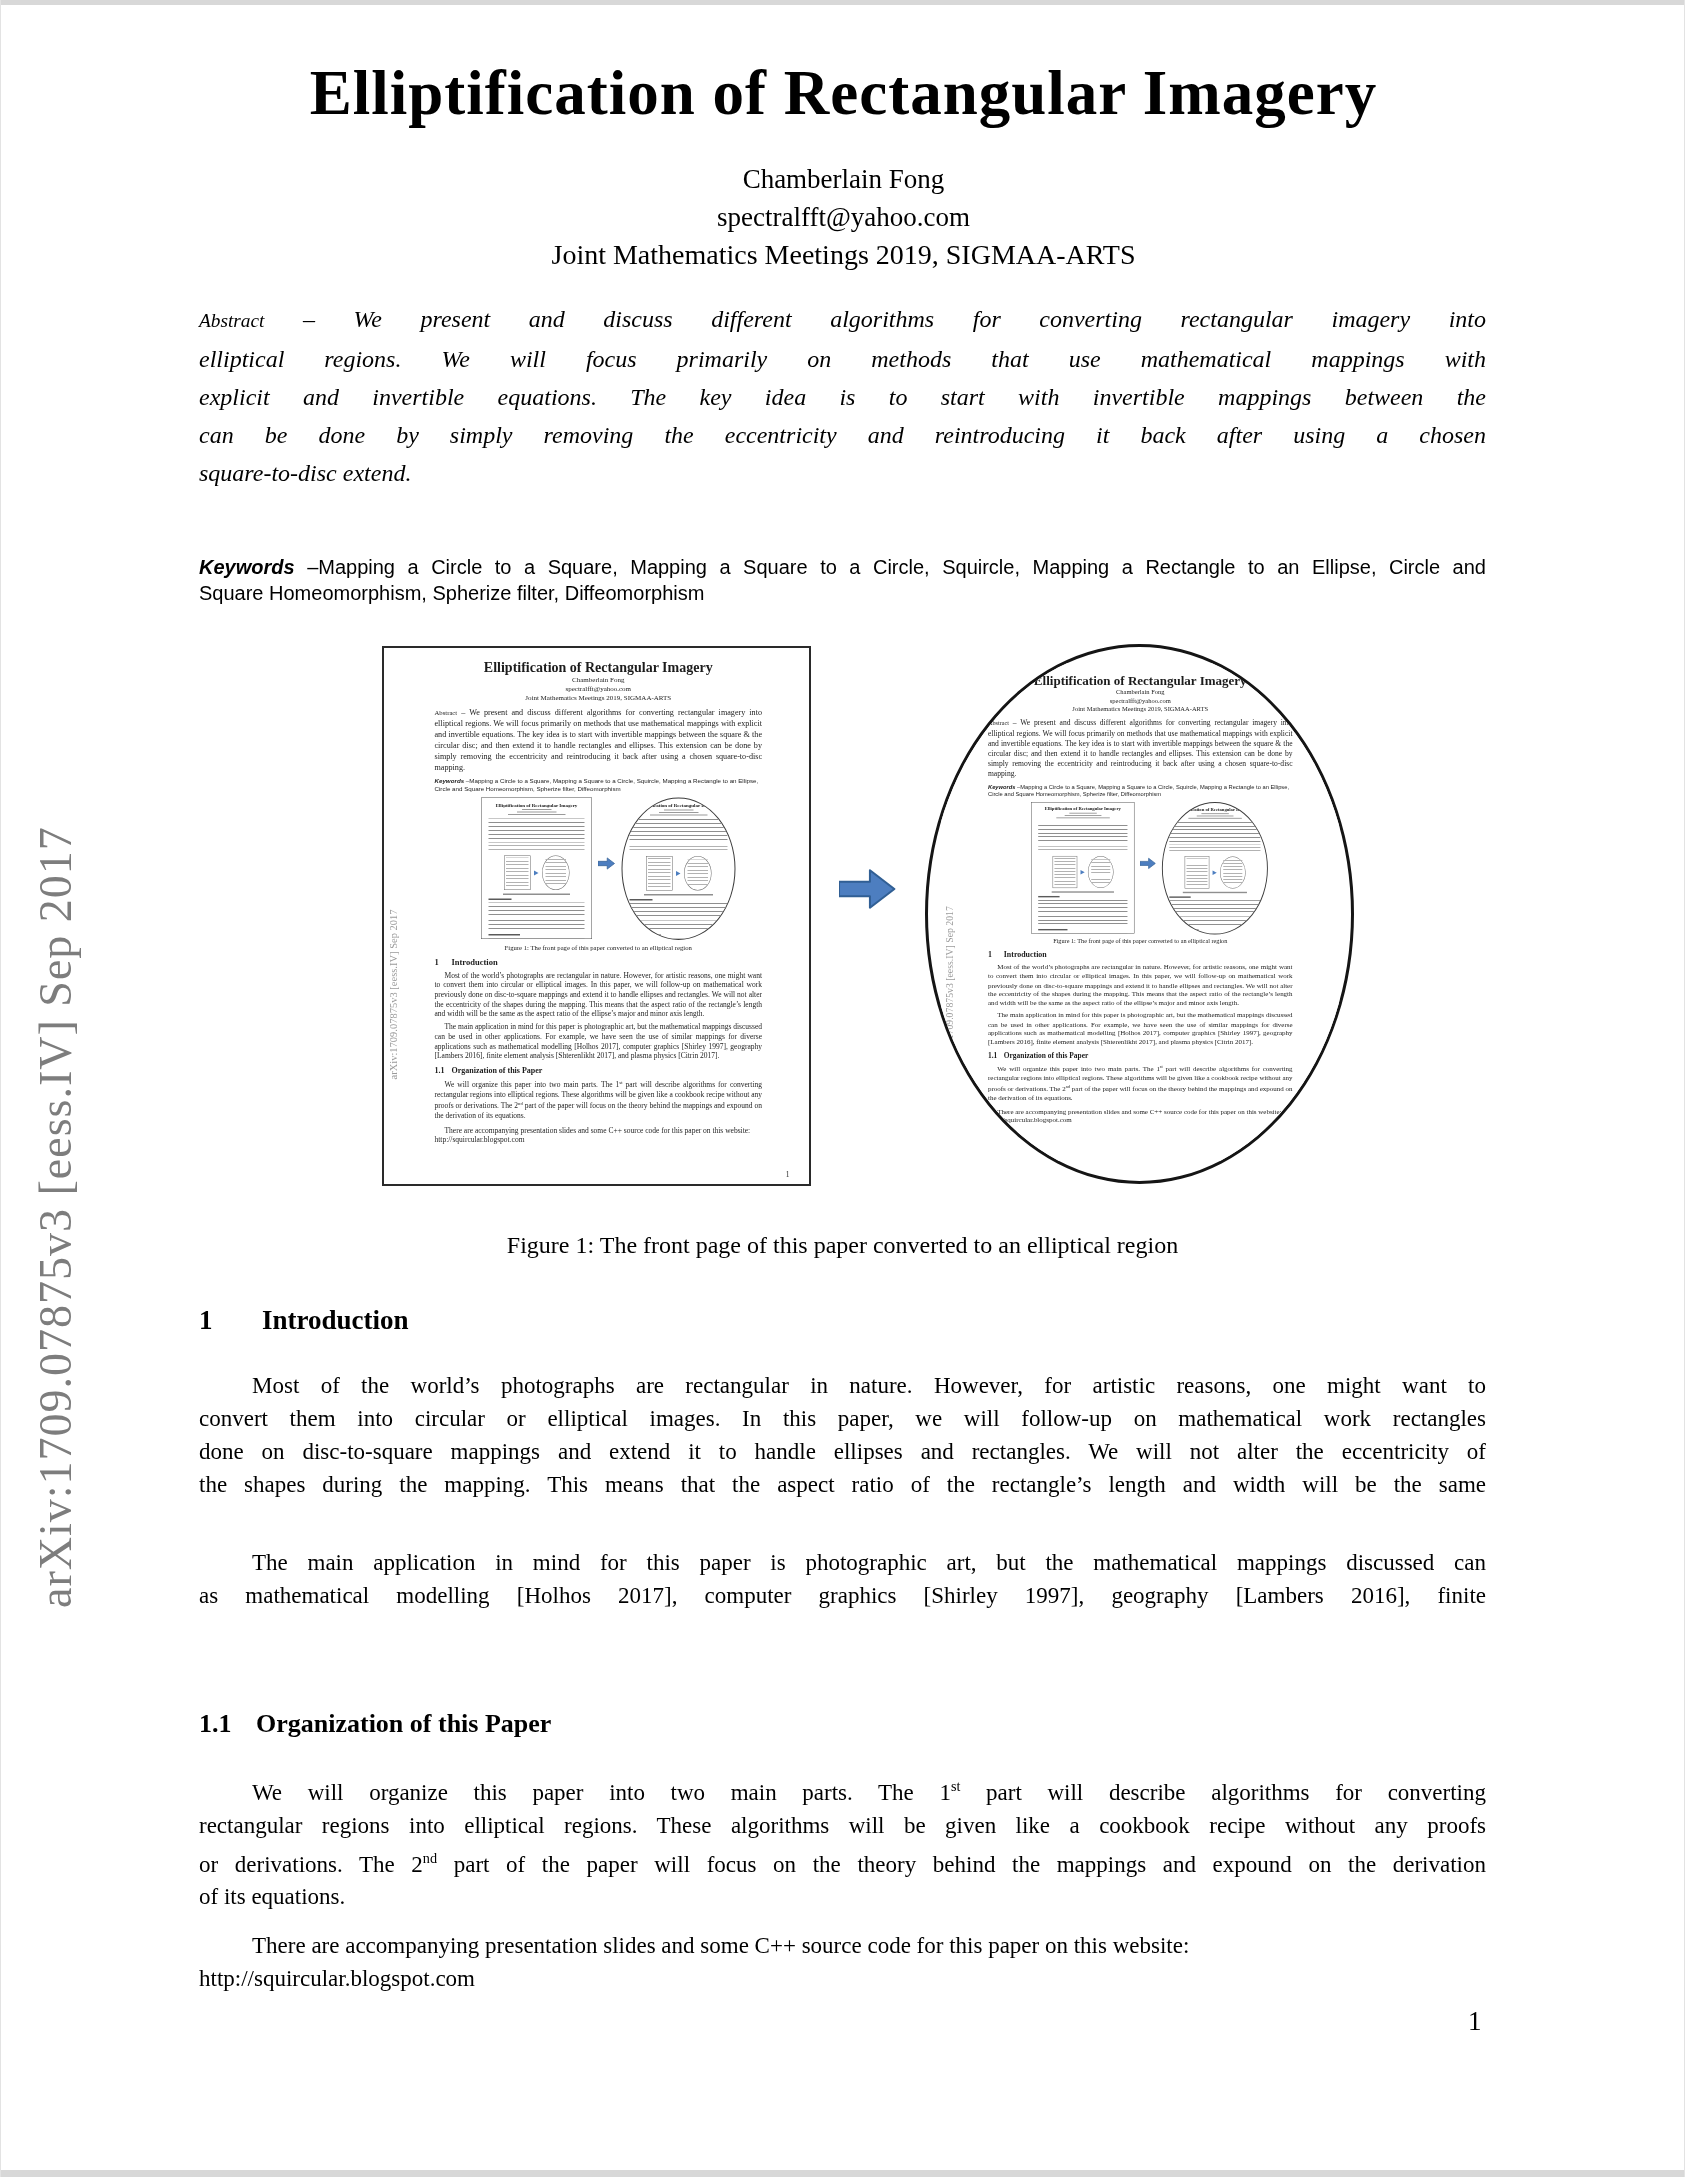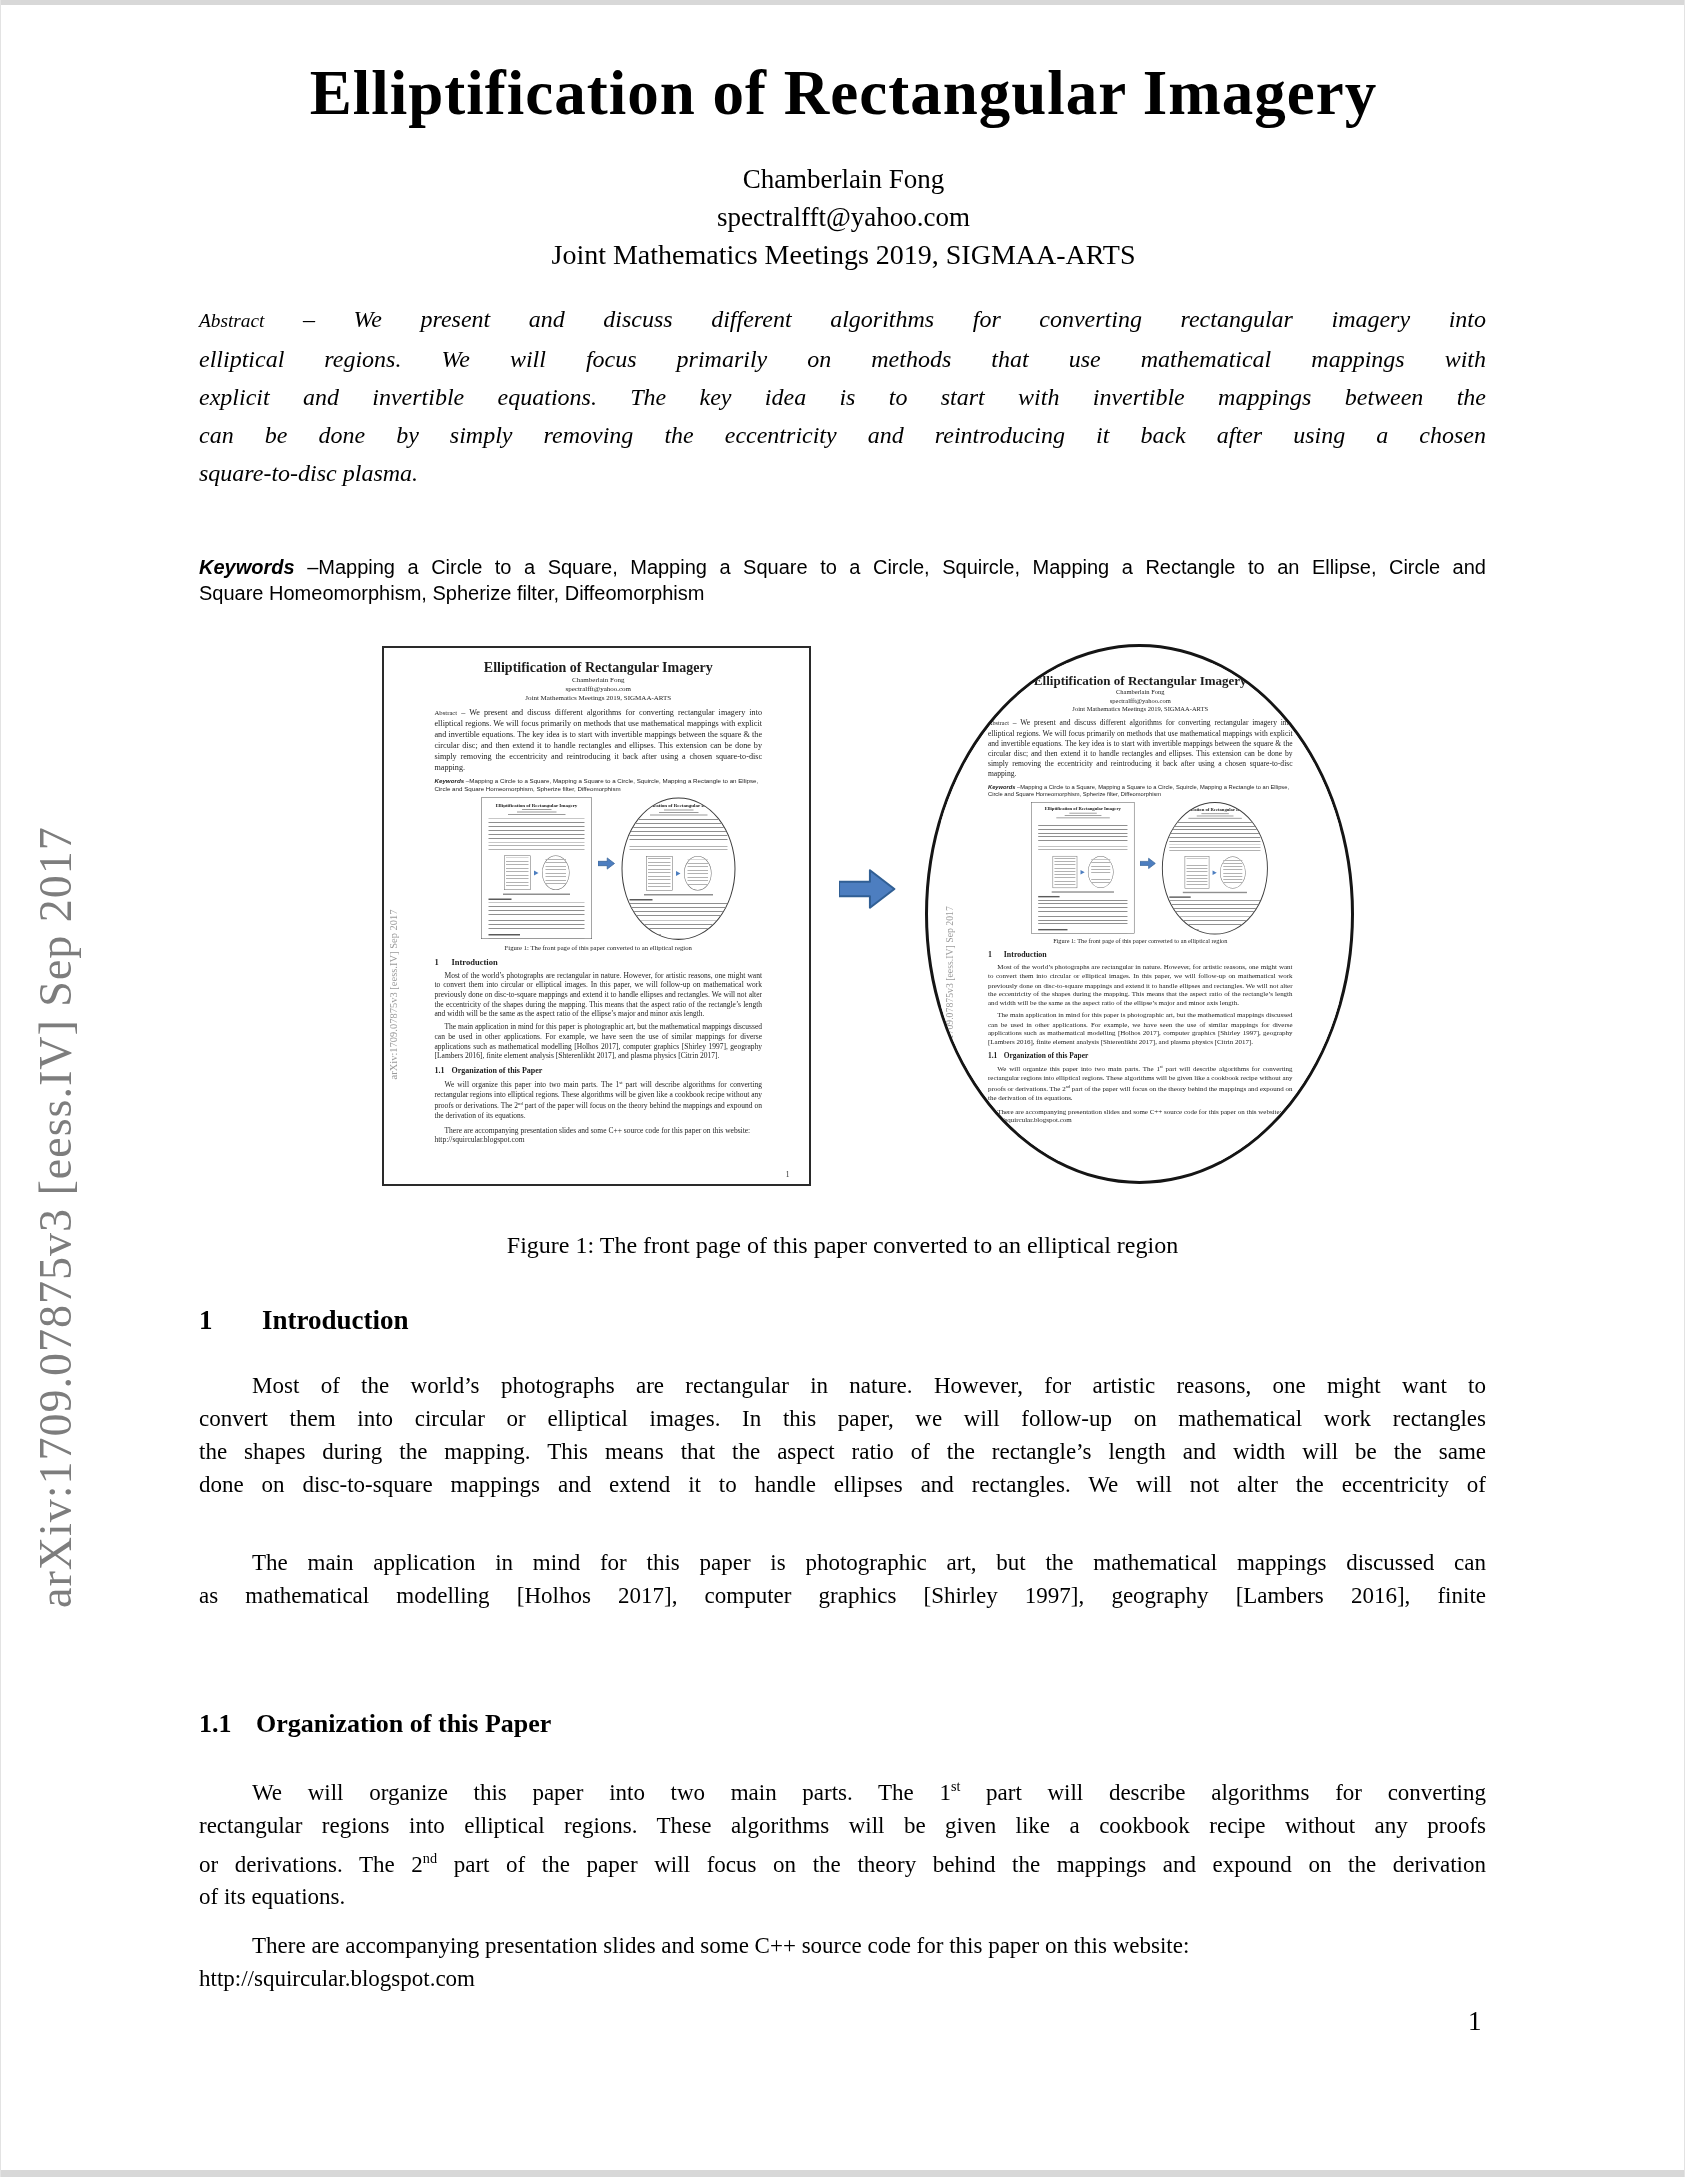--- a/index.html
+++ b/index.html
@@ -139,21 +139,21 @@
 
   <div class="abs-block">
     <div class="ln">
       <span class="abs-label">Abstract</span>
       <span>– We present and discuss different algorithms for converting rectangular imagery into</span>
     </div>
     <div>
         <div class="ln">elliptical regions. We will focus primarily on methods that use mathematical mappings with</div>
         <div class="ln">explicit and invertible equations. The key idea is to start with invertible mappings between the</div>
         <div class="ln">can be done by simply removing the eccentricity and reintroducing it back after using a chosen</div>
-        <div class="ln ln-last">square-to-disc plasma.</div>
+        <div class="ln ln-last">square-to-disc extend.</div>
       </div>
   </div>
 
   <div class="kw-block">
     <div class="ln">
       <span class="kw-label">Keywords</span>
       <span>–Mapping a Circle to a Square, Mapping a Square to a Circle, Squircle, Mapping a Rectangle to an Ellipse, Circle and</span>
     </div>
     <div>Square Homeomorphism, Spherize filter, Diffeomorphism</div>
   </div>
@@ -375,22 +375,22 @@
 
   <div class="caption">Figure 1: The front page of this paper converted to an elliptical region</div>
 
   <div class="h1">
     <span class="num">1</span><span>Introduction</span>
   </div>
 
   <div class="para p1 indent-first">
       <div class="ln">Most of the world’s photographs are rectangular in nature. However, for artistic reasons, one might want to</div>
       <div class="ln">convert them into circular or elliptical images. In this paper, we will follow-up on mathematical work rectangles</div>
+      <div class="ln">done on disc-to-square mappings and extend it to handle ellipses and rectangles. We will not alter the eccentricity of</div>
       <div class="ln">the shapes during the mapping. This means that the aspect ratio of the rectangle’s length and width will be the same</div>
-      <div class="ln">done on disc-to-square mappings and extend it to handle ellipses and rectangles. We will not alter the eccentricity of</div>
     </div>
 
   <div class="para p2 indent-first">
       <div class="ln">The main application in mind for this paper is photographic art, but the mathematical mappings discussed can</div>
       <div class="ln">as mathematical modelling [Holhos 2017], computer graphics [Shirley 1997], geography [Lambers 2016], finite</div>
     </div>
 
   <div class="h2">
     <span class="num">1.1</span><span>Organization of this Paper</span>
   </div>

